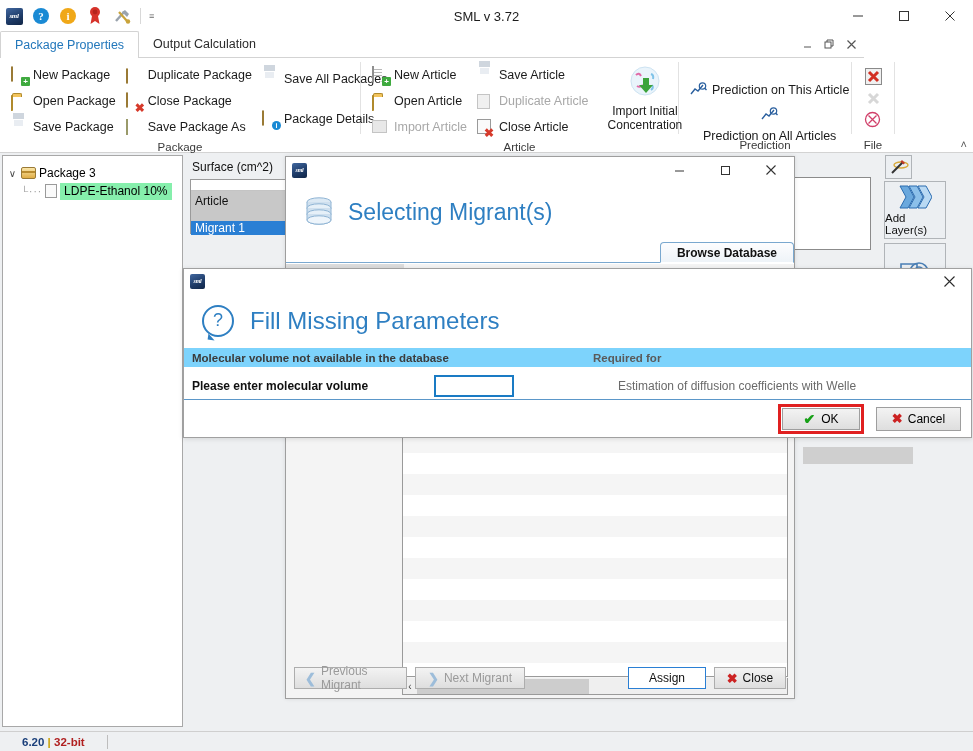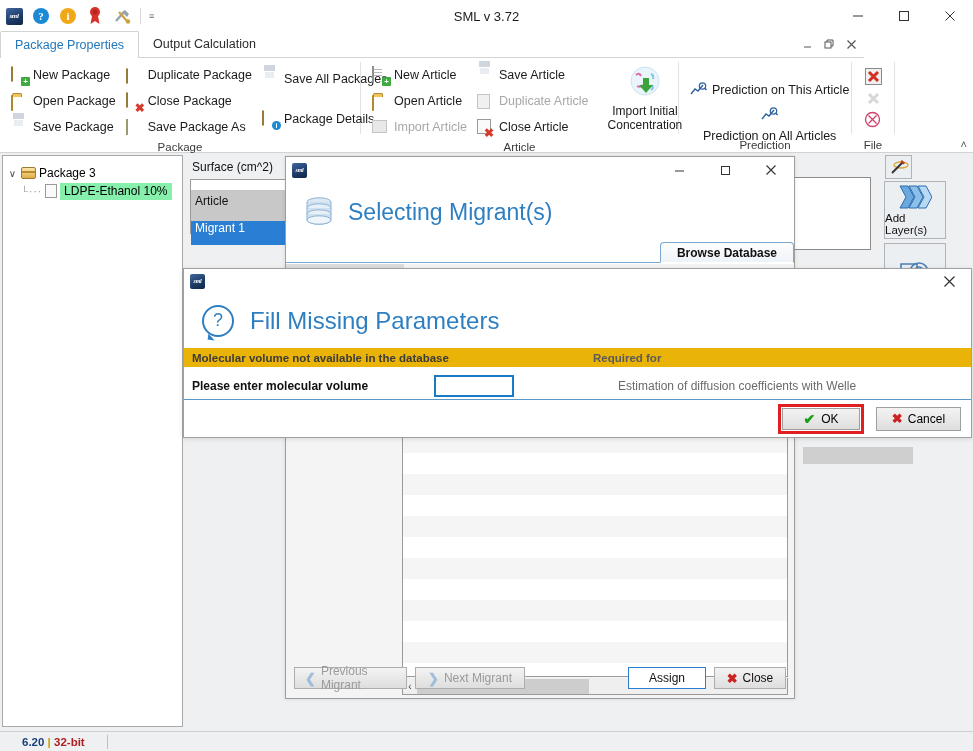--- a/index.html
+++ b/index.html
@@ -158,21 +158,21 @@
   .right-area {
     position:absolute; left:185px; top:2px; width:786px; height:572px;
   }
   .surf-label { position:absolute; left:7px; top:5px; font-size:12px; color:#111; }
   .grid-stub {
     position:absolute; left:5px; top:24px; width:105px; height:55px;
     background:#ffffff; border:1px solid #9a9a9a;
   }
   .grid-hdr { height:11px; border-bottom:1px solid #c4c4c4; background:#fff; }
   .grid-cell-art { height:30px; background:#c8c8c8; padding:3px 4px; font-size:12px; color:#111; }
-  .grid-cell-mig { height:24px; background:#2a7fd4; color:#fff; padding:0 4px; font-size:12px; line-height:14px; }
+  .grid-cell-mig { height:14px; background:#2a7fd4; color:#fff; padding:0 4px; font-size:12px; line-height:14px; }
   .behind-box {
     position:absolute; left:606px; top:22px; width:80px; height:73px;
     background:#fff; border:1px solid #8b8b8b;
   }
   .behind-box2 {
     position:absolute; left:113px; top:22px; width:170px; height:30px;
     background:#fff; border:1px solid #8b8b8b; border-left:none;
   }
   .tcell { position:absolute; font-size:12px; color:#111; }
 
@@ -282,21 +282,21 @@
   .df-close { position:absolute; right:0; top:0; width:44px; height:24px;
               display:flex; align-items:center; justify-content:center; color:#2b2b2b; }
   .df-head { height:55px; display:flex; align-items:center; padding-left:18px; gap:16px; }
   .q-ic { width:32px; height:32px; border:2px solid #2e7fc2; border-radius:50%;
           color:#2e7fc2; font-size:18px; display:flex; align-items:center; justify-content:center;
           position:relative; }
   .q-ic:after { content:""; position:absolute; left:4px; bottom:-5px; width:0; height:0;
                 border-left:7px solid #2e7fc2; border-top:6px solid transparent;
                 border-bottom:0 solid transparent; transform:rotate(8deg); }
   .df-title { font-size:24px; color:#2e7fc2; }
-  .df-hdrrow { height:19px; background:#eab308; display:flex; align-items:center;
+  .df-hdrrow { height:19px; background:#7dd3fc; display:flex; align-items:center;
                font-size:11.5px; font-weight:bold; color:#3b3b3b; }
   .df-hdrrow .c-left { width:405px; padding-left:8px; }
   .df-hdrrow .c-right { padding-left:4px; color:#5a5a5a; }
   .df-inputrow { height:37px; display:flex; align-items:center; font-size:12px; }
   .df-inputrow .lbl { width:250px; padding-left:8px; font-weight:bold; color:#111; }
   .df-inputrow .inp {
     width:80px; height:22px; border:2px solid #1a7bc4; background:#fff;
   }
   .df-inputrow .req { padding-left:104px; color:#6a6a6a; font-size:12px; }
   .df-btnbar { position:absolute; left:0; right:0; bottom:0; height:38px;

